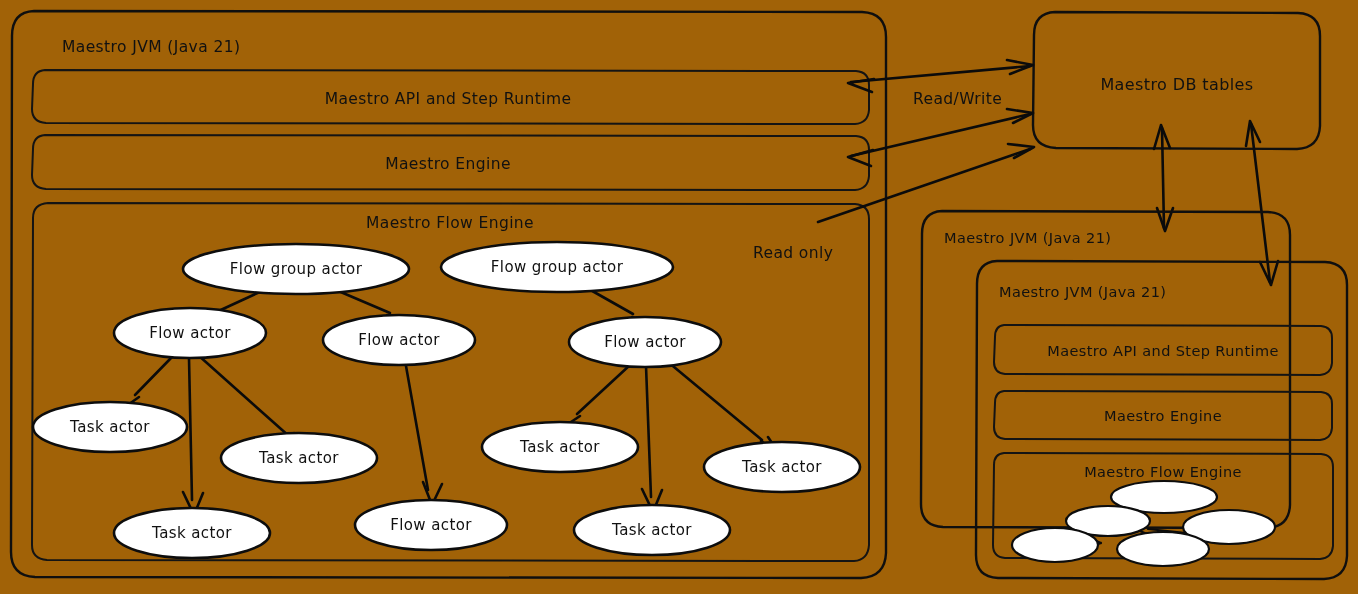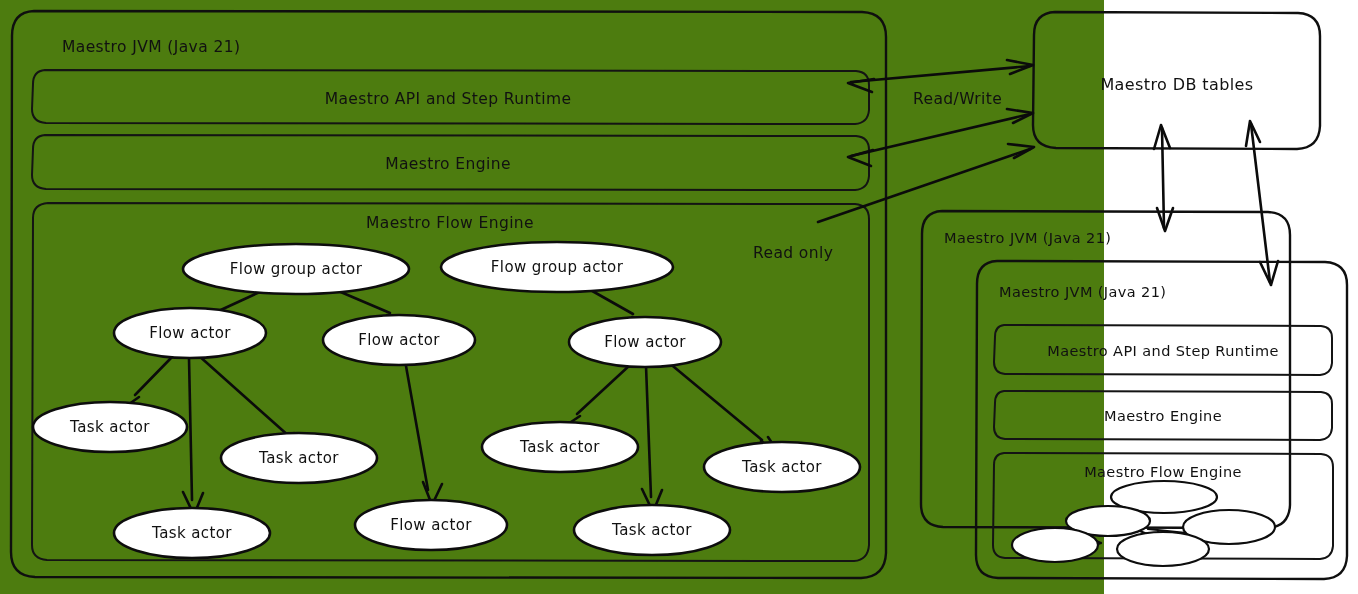--- a/index.html
+++ b/index.html
@@ -8,23 +8,23 @@
     background: #ffffff;
   }
   body {
     width: 1358px;
     height: 594px;
     overflow: hidden;
     font-family: "DejaVu Sans", sans-serif;
   }
   #diagram-root {
     position: relative;
-    width: 1104px;
+    width: 1358px;
     height: 594px;
-    background: #4d7c0f;
+    background: #a16207;
   }
   svg#diagram {
     display: block;
     width: 1358px;
     height: 594px;
   }
   .box {
     fill: none;
     stroke: #0f0f0f;
     stroke-width: 2.4;

